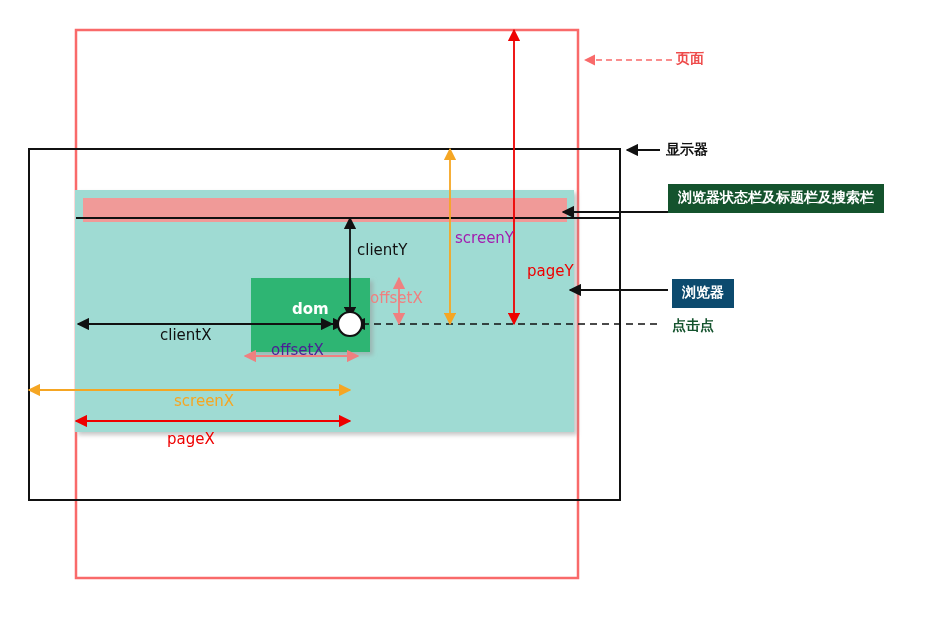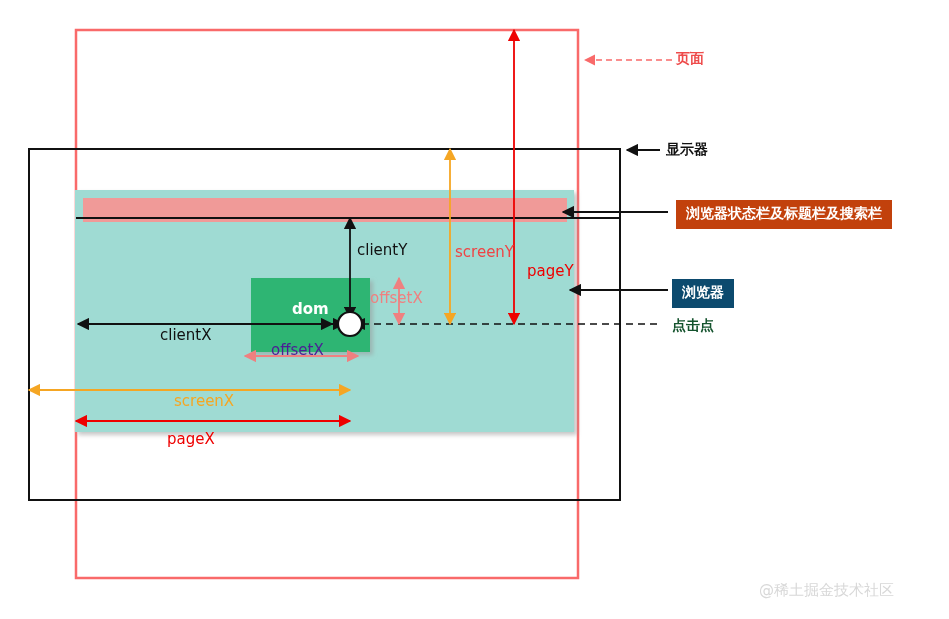--- a/index.html
+++ b/index.html
@@ -131,39 +131,38 @@
 
     <line x1="668" y1="212" x2="563" y2="212" stroke="#111111" stroke-width="1.8" marker-end="url(#arrBlack)"></line>
 
     <line x1="668" y1="290" x2="570" y2="290" stroke="#111111" stroke-width="1.8" marker-end="url(#arrBlack)"></line>
   </svg>
 
   <div class="lbl lbl-cn" style="left:676px; top:51px; color:#ee4b4b;">页面</div>
 
   <div class="lbl lbl-cn" style="left:666px; top:142px; color:#111111;">显示器</div>
 
-  <div class="chip" style="left:668px; top:200px; background:#c2410c;margin-left:8px;">浏览器状态栏及标题栏及搜索栏</div>
+  <div class="chip" style="left:668px; top:184px; background:#14532d;">浏览器状态栏及标题栏及搜索栏</div>
 
   <div class="chip" style="left:672px; top:279px; background:#0c4a6e;">浏览器</div>
 
   <div class="lbl lbl-cn" style="left:672px; top:318px; color:#14532d;">点击点</div>
 
   <div class="domlabel" style="left:292px; top:300px;">dom</div>
 
   <div class="lbl lbl-mono" style="left:357px; top:243px; color:#111111;">clientY</div>
 
   <div class="lbl lbl-mono" style="left:160px; top:328px; color:#111111;">clientX</div>
 
-  <div class="lbl lbl-mono" style="left:455px; top:245px; color:#ef4444;">screenY</div>
+  <div class="lbl lbl-mono" style="left:455px; top:231px; color:#a21caf;">screenY</div>
 
   <div class="lbl lbl-mono" style="left:158px; top:394px; color:#f5a623;margin-left:16px;">screenX</div>
 
   <div class="lbl lbl-mono" style="left:527px; top:245px; color:#ee0000;margin-top:19px;">pageY</div>
 
   <div class="lbl lbl-mono" style="left:167px; top:432px; color:#ee0000;">pageX</div>
 
   <div class="lbl lbl-mono" style="left:370px; top:291px; color:#ef8080;">offsetX</div>
 
   <div class="lbl lbl-mono" style="left:271px; top:343px; color:#4c1d95;">offsetX</div>
 
-  <div class="watermark" style="left:759px; top:581px;">@稀土掘金技术社区</div>
 
 </div>
 
 </body></html>

